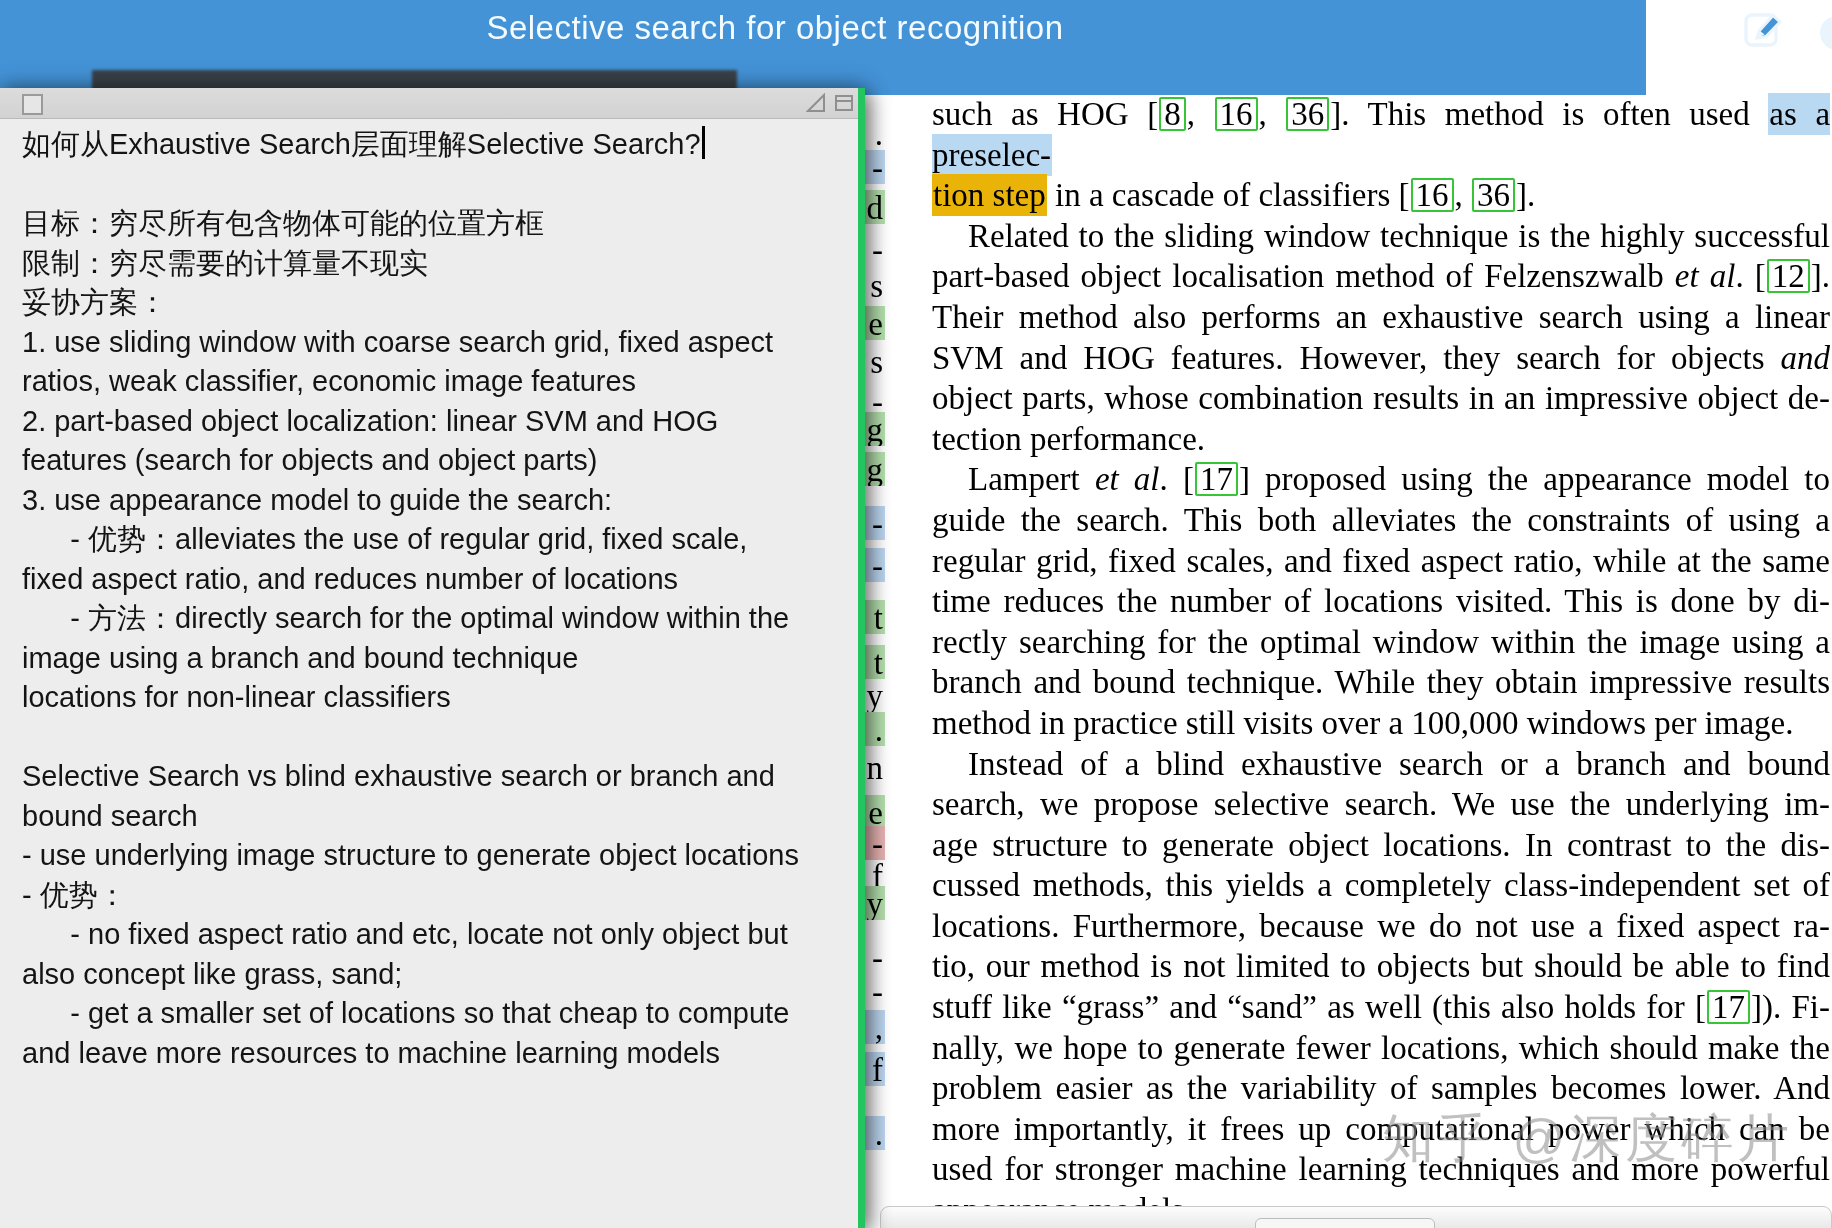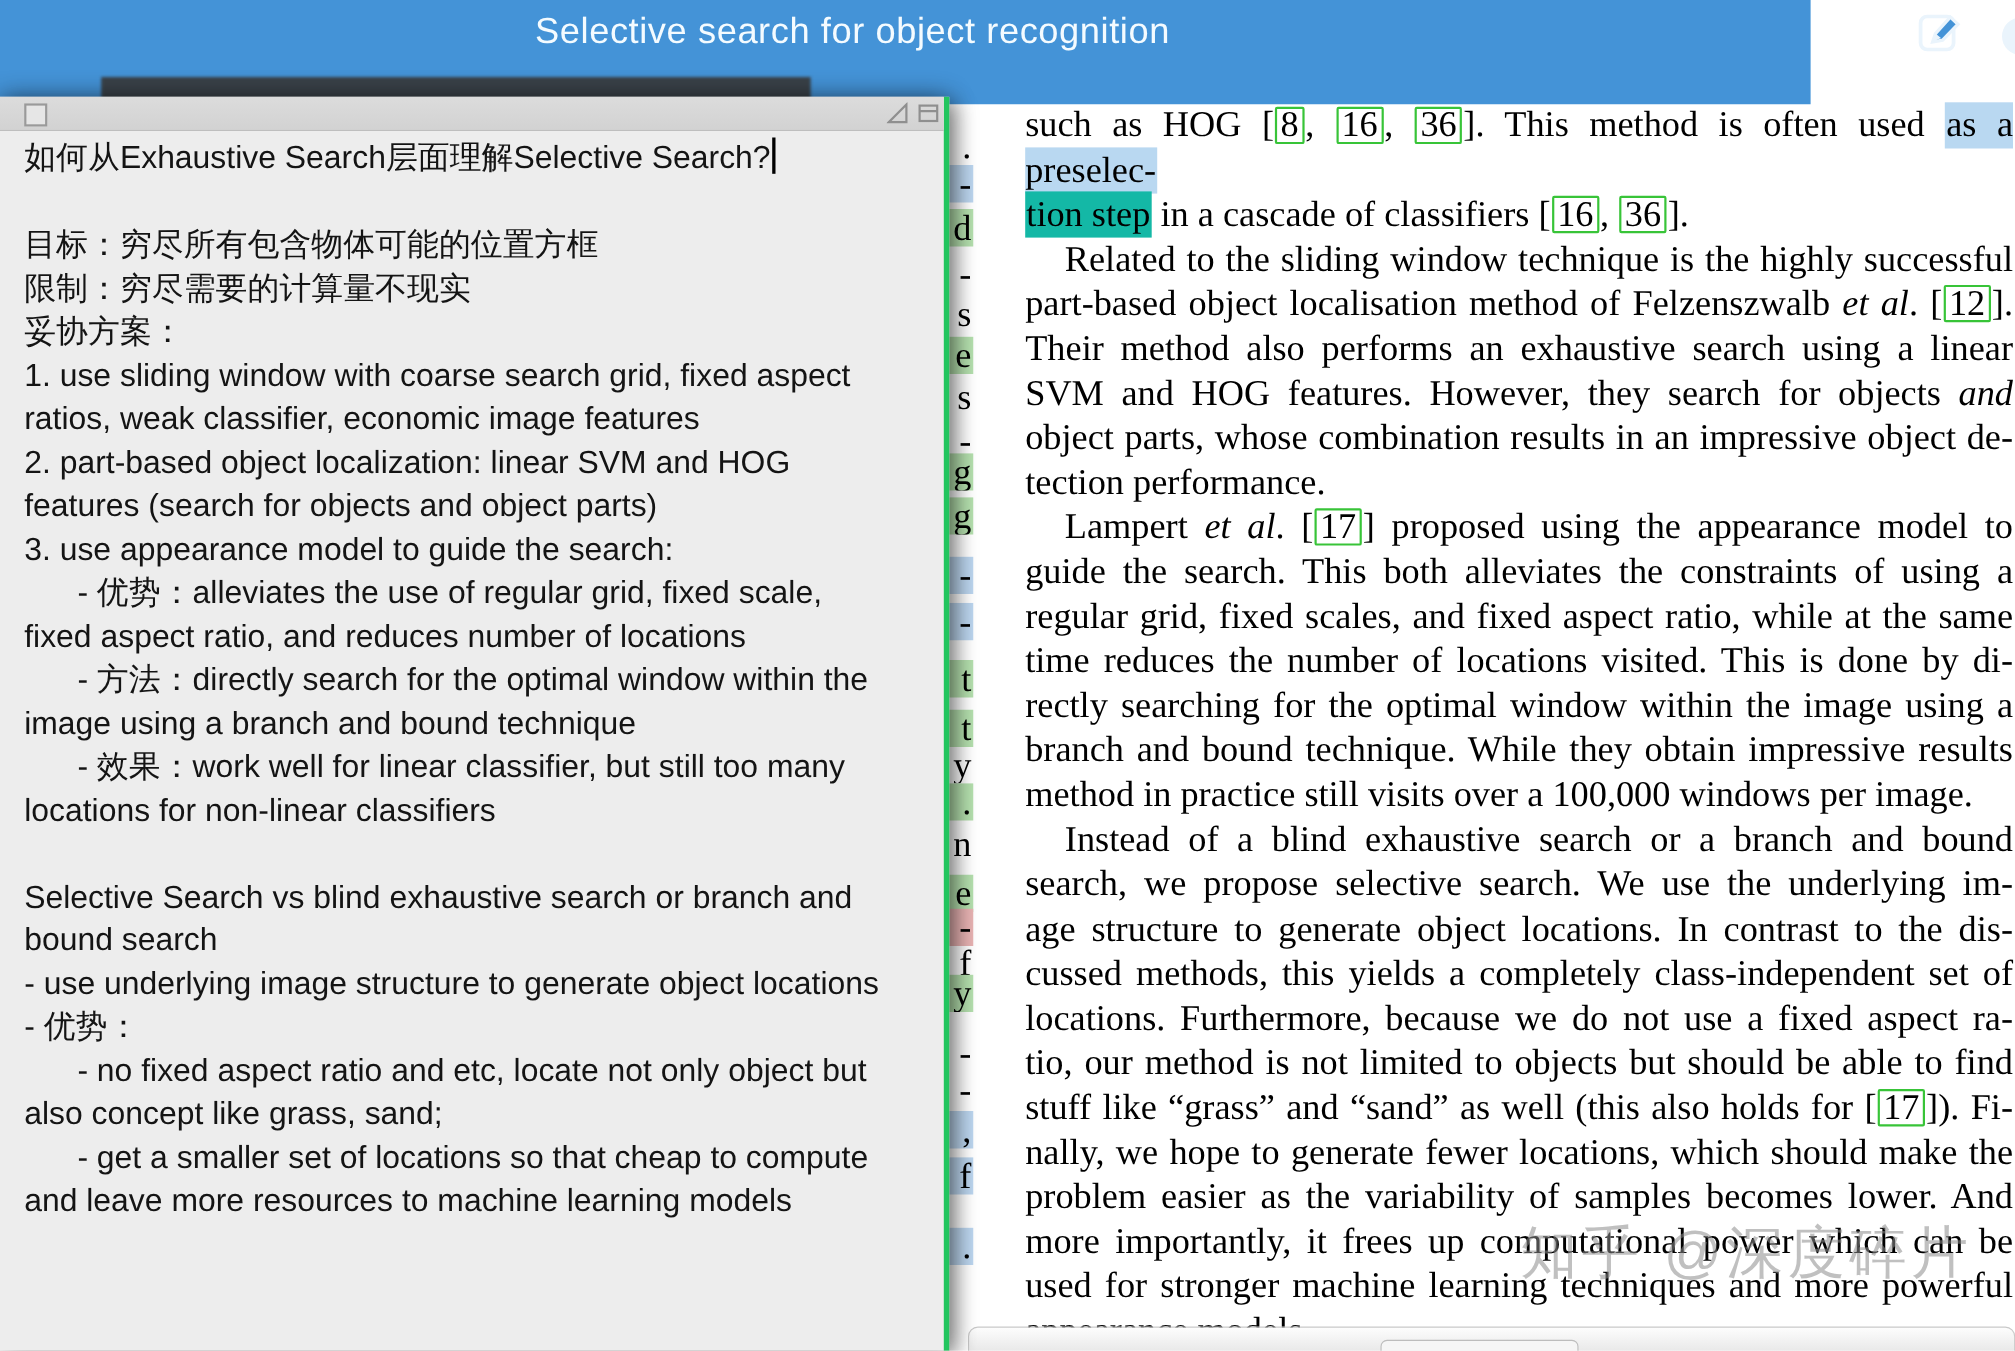--- a/index.html
+++ b/index.html
@@ -52,21 +52,21 @@
     background:linear-gradient(#fdfdfd,#e6e6e6);border:1px solid #c9c9c9;
     border-radius:9px 9px 0 0;
   }
   .bottom-bar-btn{
     position:absolute;left:374px;top:11px;width:178px;height:13px;
     background:#f6f6f6;border:1px solid #bdbdbd;border-radius:6px 6px 0 0;cursor:pointer;
   }
   
   .note-window{
     position:absolute;left:0;top:88px;width:858px;height:1140px;z-index:10;
-    background:#ededed;border-right:5px solid #22c55e;
+    background:#ededed;border-right:7px solid #22c55e;
     box-shadow:0 0 22px rgba(0,0,0,.45), 6px 6px 18px rgba(0,0,0,.35);
   }
   .note-header{
     position:absolute;left:0;top:0;width:100%;height:30px;
     background:linear-gradient(#dcdcdc,#d2d2d2);border-bottom:1px solid #b9b9b9;
   }
   .note-square{position:absolute;left:22px;top:6px;width:17px;height:17px;border:2px solid #9a9a9a;background:#e6e6e6;cursor:pointer;}
   .note-header-right{position:absolute;right:4px;top:5px;display:flex;gap:8px;}
   .note-hicon{width:20px;height:20px;cursor:pointer;}
   .note-body{
@@ -90,21 +90,21 @@
     </svg>
   </button>
   <div class="partial-circle"></div>
 </div>
 
 <div class="back-window-edge"></div>
 
 <div class="pdf-page"></div>
 <div class="pdf-text" id="pdf-text">
     <div class="pline"><span>such as HOG [</span><span class="cite" style="border-color: rgb(56, 196, 56);">8</span><span>, </span><span class="cite" style="border-color: rgb(56, 196, 56);">16</span><span>, </span><span class="cite" style="border-color: rgb(56, 196, 56);">36</span><span>]. This method is often used </span><span class="seg-h" style="background: rgb(185, 216, 241);">as a preselec-</span></div>
-    <div class="pline pend"><span class="seg-h" style="background: #14b8a6; font-family: Liberation Serif, serif;">tion step</span><span> in a cascade of classifiers [</span><span class="cite" style="border-color: rgb(56, 196, 56);">16</span><span>, </span><span class="cite" style="border-color: rgb(56, 196, 56);">36</span><span>].</span></div>
+    <div class="pline pend"><span class="seg-h" style="background: #eab308; font-family: Liberation Serif, serif;">tion step</span><span> in a cascade of classifiers [</span><span class="cite" style="border-color: rgb(56, 196, 56);">16</span><span>, </span><span class="cite" style="border-color: rgb(56, 196, 56);">36</span><span>].</span></div>
     <div class="pline pind"><span>Related to the sliding window technique is the highly successful</span></div>
     <div class="pline"><span>part-based object localisation method of Felzenszwalb </span><span class="seg-i">et al</span><span>. [</span><span class="cite" style="border-color: rgb(56, 196, 56);">12</span><span>].</span></div>
     <div class="pline"><span>Their method also performs an exhaustive search using a linear</span></div>
     <div class="pline"><span>SVM and HOG features. However, they search for objects </span><span class="seg-i">and</span></div>
     <div class="pline"><span>object parts, whose combination results in an impressive object de-</span></div>
     <div class="pline pend"><span>tection performance.</span></div>
     <div class="pline pind"><span>Lampert </span><span class="seg-i">et al</span><span>. [</span><span class="cite" style="border-color: rgb(56, 196, 56);">17</span><span>] proposed using the appearance model to</span></div>
     <div class="pline"><span>guide the search. This both alleviates the constraints of using a</span></div>
     <div class="pline"><span>regular grid, fixed scales, and fixed aspect ratio, while at the same</span></div>
     <div class="pline"><span>time reduces the number of locations visited. This is done by di-</span></div>
@@ -232,21 +232,20 @@
       <div class="nline">妥协方案：</div>
       <div class="nline">1. use sliding window with coarse search grid, fixed aspect</div>
       <div class="nline">ratios, weak classifier, economic image features</div>
       <div class="nline">2. part-based object localization: linear SVM and HOG</div>
       <div class="nline">features (search for objects and object parts)</div>
       <div class="nline">3. use appearance model to guide the search:</div>
       <div class="nline">      - 优势：alleviates the use of regular grid, fixed scale,</div>
       <div class="nline">fixed aspect ratio, and reduces number of locations</div>
       <div class="nline">      - 方法：directly search for the optimal window within the</div>
       <div class="nline">image using a branch and bound technique</div>
-      <div class="nline">      - 效果：work well for linear classifier, but still too many</div>
       <div class="nline">locations for non-linear classifiers</div>
       <div class="nline">&nbsp;</div>
       <div class="nline">Selective Search vs blind exhaustive search or branch and</div>
       <div class="nline">bound search</div>
       <div class="nline">- use underlying image structure to generate object locations</div>
       <div class="nline">- 优势：</div>
       <div class="nline">      - no fixed aspect ratio and etc, locate not only object but</div>
       <div class="nline">also concept like grass, sand;</div>
       <div class="nline">      - get a smaller set of locations so that cheap to compute</div>
       <div class="nline">and leave more resources to machine learning models</div>

